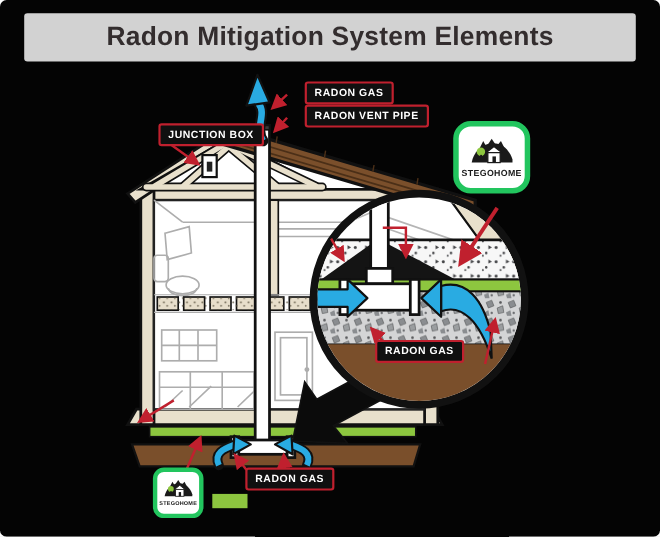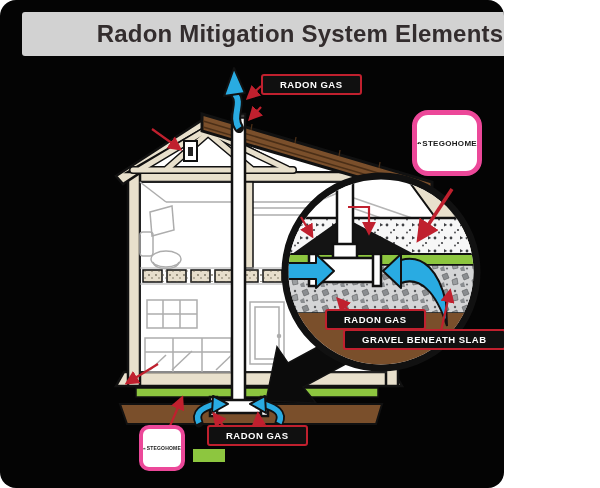--- a/index.html
+++ b/index.html
@@ -1,43 +1,43 @@
 <!DOCTYPE html>
 <html><head>
 <meta charset="utf-8">
 <style>
   html,body{margin:0;padding:0;background:#fff;}
   .stage{
-    position:relative;width:504px;height:488px;background:#040404;
-    border-radius:16px;overflow:hidden;
+    position:relative;width:600px;height:488px;background:#040404;
+    border-radius:6px;overflow:hidden;
     font-family:"Liberation Sans",sans-serif;
   }
   .banner{
     position:absolute;left:22px;top:12px;width:556px;height:44px;
     background:#d2d2d2;border-radius:3px;
     display:flex;align-items:center;justify-content:center;
   }
   .banner span{font-weight:bold;font-size:24px;color:#332d2e;letter-spacing:.2px;}
   svg.art{position:absolute;left:0;top:0;}
   .lbl{
     position:absolute;background:#101010;border:2.5px solid #c0202e;border-radius:3px;
     color:#fff;font-weight:bold;font-size:9.5px;line-height:1;letter-spacing:.5px;
-    padding:4px 17px 3px;white-space:nowrap;z-index:5;
+    padding:4px 7px 3px;white-space:nowrap;z-index:5;margin-left:16px;
   }
   .lbl-radon-gas-top{left:261px;top:74px;}
   .lbl-radon-vent-pipe{left:261px;top:95px;}
   .lbl-junction-box{left:128px;top:112px;}
   .lbl-sealant{left:266px;top:196px;}
   .lbl-radon-gas-inset{left:325px;top:309px;}
   .lbl-gravel{left:343px;top:329px;}
   .lbl-caulking{left:155px;top:347px;}
   .lbl-radon-gas-bottom{left:207px;top:425px;}
   .logo{
-    position:absolute;background:#fff;border:5px solid #ec4899;z-index:6;
-    display:flex;flex-direction:row;align-items:center;justify-content:center;gap:1px;
+    position:absolute;background:#fff;border:5px solid #22c55e;z-index:6;
+    display:flex;flex-direction:column;align-items:center;justify-content:center;gap:1px;
   }
   .logo-top{left:412px;top:110px;width:60px;height:56px;border-radius:16px;}
   .logo-bottom{left:139px;top:425px;width:38px;height:38px;border-width:4px;border-radius:10px;}
   .logo .word{font-weight:bold;color:#1a1a1a;}
   .logo-top .word{font-size:8px;letter-spacing:.3px;}
   .logo-bottom .word{font-size:5px;letter-spacing:.2px;}
   .legend-swatch{position:absolute;left:193px;top:449px;width:32px;height:13px;background:#8dc63f;z-index:5;}
   .legend-text{
     position:absolute;left:231px;top:446px;z-index:5;
     font-weight:bold;font-size:13.5px;letter-spacing:1px;color:#454243;white-space:nowrap;
@@ -245,22 +245,23 @@
       <line x1="441" y1="331" x2="450" y2="291" marker-end="url(#arrow)"></line>
       <line x1="348" y1="310" x2="338" y2="299" marker-end="url(#arrow)"></line>
       <line x1="158" y1="364" x2="127" y2="383" marker-end="url(#arrow)"></line>
       <line x1="224" y1="427" x2="214" y2="414" marker-end="url(#arrow)"></line>
       <line x1="259" y1="427" x2="258" y2="414" marker-end="url(#arrow)"></line>
       <line x1="170" y1="426" x2="182" y2="398" marker-end="url(#arrow)"></line>
     </g>
   </svg>
 
   <div class="lbl lbl-radon-gas-top">RADON GAS</div>
+  <div class="lbl lbl-radon-vent-pipe">RADON VENT PIPE</div>
+  <div class="lbl lbl-junction-box">JUNCTION BOX</div>
   <div class="lbl lbl-radon-gas-inset">RADON GAS</div>
-  <div class="lbl lbl-gravel">GRAVEL BENEATH SLAB</div>
   <div class="lbl lbl-radon-gas-bottom">RADON GAS</div>
 
   <div class="logo logo-top">
     <svg width="44" height="28" viewBox="0 0 60 40">
       <path d="M4,34 C6,22 16,10 30,9 C44,8 53,18 57,30 L57,34 Z" fill="#1a1a1a"></path>
       <polygon points="14,16 19,6 24,15" fill="#1a1a1a"></polygon>
       <polygon points="24,12 30,3 36,12" fill="#1a1a1a"></polygon>
       <polygon points="36,13 42,6 47,16" fill="#1a1a1a"></polygon>
       <circle cx="16" cy="20" r="5.5" fill="#8dc63f"></circle>
       <rect x="15" y="24" width="2.4" height="7" fill="#1a1a1a"></rect>

